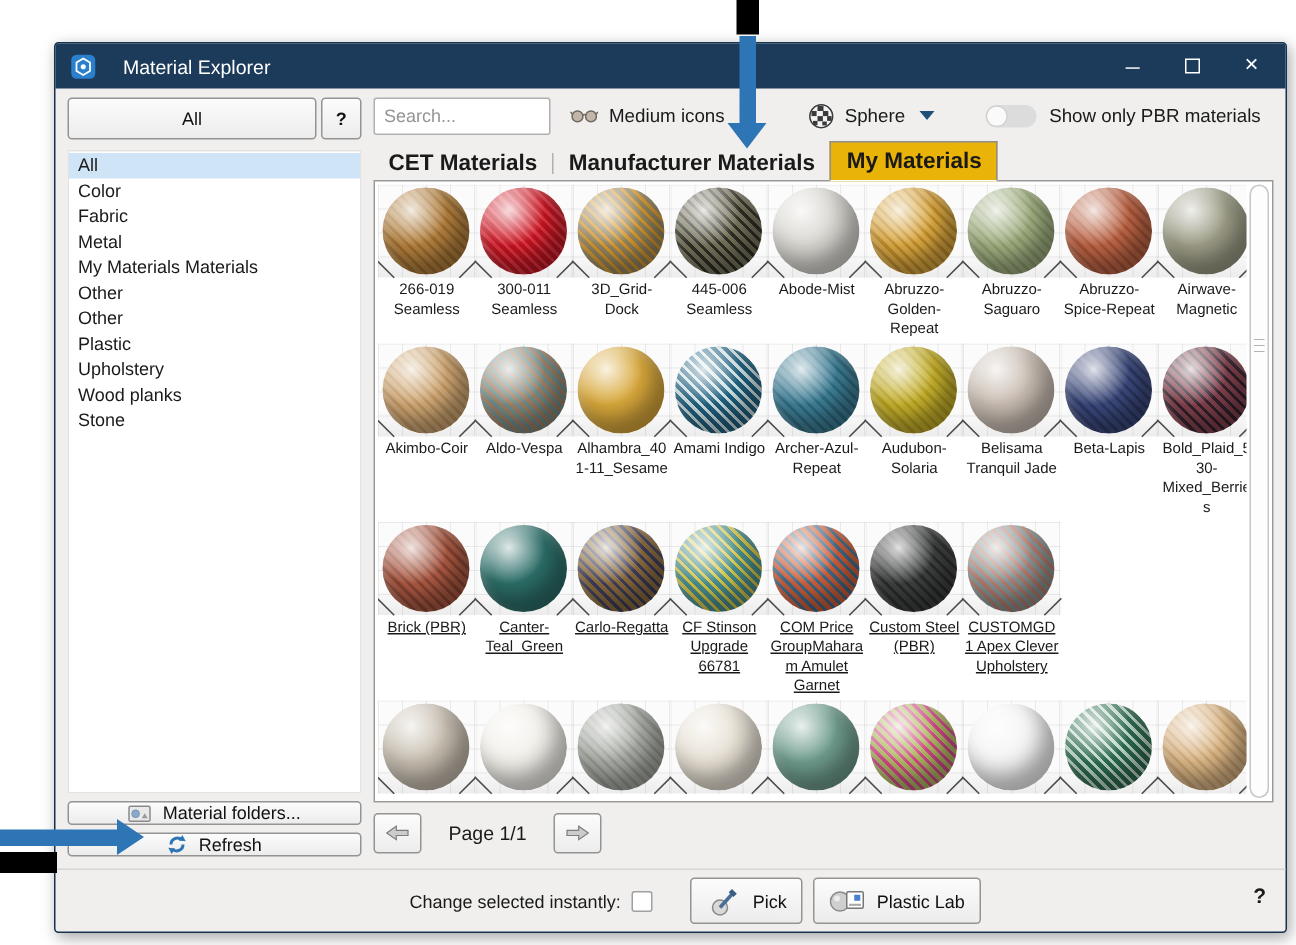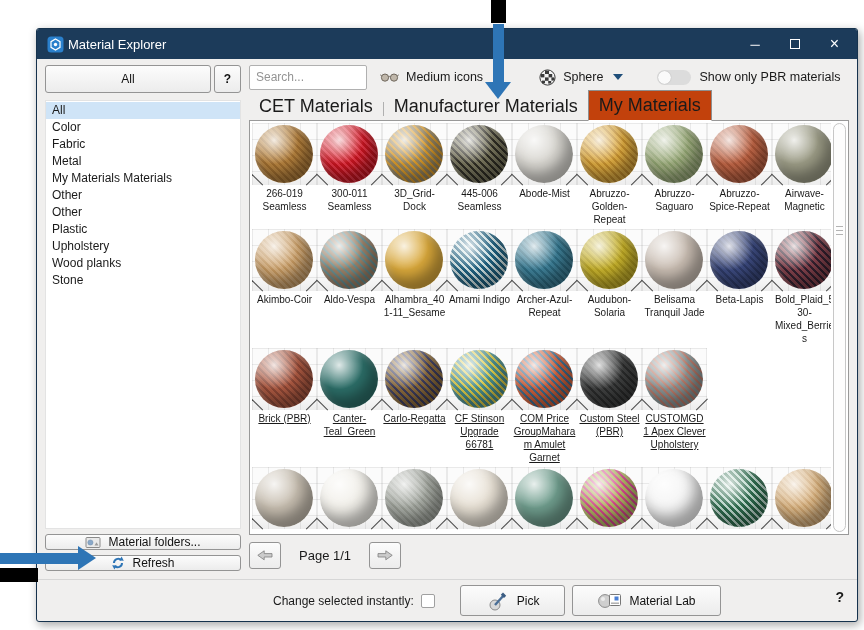--- a/index.html
+++ b/index.html
@@ -5,21 +5,21 @@
   * { margin:0; padding:0; box-sizing:border-box; }
   html,body { width:864px; height:630px; background:#ffffff; overflow:hidden; }
   body { font-family:"Liberation Sans", sans-serif; font-size:12px; color:#1a1a1a; }
   .page { position:relative; width:864px; height:630px; background:#fff; }
 
   
   .window { position:absolute; left:36px; top:28px; width:822px; height:594px;
             background:#f0efee; border:1px solid #16324d; border-radius:3px;
             box-shadow:2px 3px 10px rgba(0,0,0,.35); }
   .titlebar { position:absolute; left:0; top:0; right:0; height:30px; background:#1c3b5a;
-              display:flex; align-items:center; padding:0 10px; gap:4px; border-radius:2px 2px 0 0; }
+              display:flex; align-items:center; padding:0 10px; gap:18px; border-radius:2px 2px 0 0; }
   .titlebar .title { color:#fff; font-size:13px; }
   .win-ctrls { margin-left:auto; display:flex; align-items:center; gap:30px; padding-right:8px; }
   .win-ctrls span { color:#fff; font-size:13px; line-height:1; cursor:default; }
   .maxbox { width:10px; height:10px; border:1px solid #fff; display:inline-block; }
 
   
   .sidebar { position:absolute; left:8px; top:36px; width:196px; bottom:50px; display:flex; flex-direction:column; }
   .btn { display:flex; align-items:center; justify-content:center; gap:7px;
          background:linear-gradient(#fcfcfc,#ececec); border:1px solid #949494; border-radius:3px;
          font-size:12px; color:#111; cursor:default; }
@@ -39,22 +39,22 @@
   .search::placeholder { color:#949494; }
   .dd { display:flex; align-items:center; gap:7px; padding:2px 4px; cursor:default; }
   .dd-label { font-size:12.5px; }
   .caret { width:0; height:0; border-left:5px solid transparent; border-right:5px solid transparent;
            border-top:6px solid #1f4e79; margin-left:3px; }
   .toggle { width:34px; height:15px; border-radius:8px; background:#dcdcdc; position:relative; flex:0 0 34px; }
   .toggle .knob { position:absolute; left:1px; top:1px; width:13px; height:13px; border-radius:50%;
                   background:#fafafa; box-shadow:0 0 1px #9a9a9a; }
 
   .tabs { display:flex; align-items:flex-end; margin-top:6px; height:23px; flex:0 0 23px; position:relative; z-index:2; }
-  .tab { padding:3px 10px 3px; font-size:18px; white-space:nowrap; cursor:default; }
-  .tab.active { background:#c2410c; border:1px solid #8f8f8f; border-bottom:1px solid #fff;
+  .tab { padding:3px 10px 3px; font-size:15px; white-space:nowrap; cursor:default;font-weight:bold; }
+  .tab.active { background:#eab308; border:1px solid #8f8f8f; border-bottom:1px solid #fff;
                 margin-bottom:-1px; padding:4px 10px 4px; }
   .tabsep { width:1px; height:14px; background:#b0b0b0; margin:0 0 4px; }
 
   .matbox { flex:1; background:#fff; border:1px solid #999; position:relative; z-index:1; overflow:hidden; }
   .gridwrap { position:absolute; left:2px; top:2px; right:17px; bottom:2px; overflow:hidden; }
   .mrow { display:flex; }
   .mrow:nth-child(1){ min-height:104px; } .mrow:nth-child(2){ min-height:114px; }
   .mrow:nth-child(3){ min-height:116px;text-decoration:underline; } .mrow:nth-child(4){ min-height:76px; }
   .mcell { width:65px; flex:0 0 65px; }
   .tile { position:relative; height:62px; background-color:#fbfbfb;
@@ -77,21 +77,21 @@
           background:repeating-linear-gradient(to bottom,#b3b3b3 0 1px, transparent 1px 4px); }
 
   .pagenav { flex:0 0 32px; margin-top:4px; display:flex; align-items:center; gap:18px; }
   .navbtn { width:32px; height:27px; }
   .pagelabel { font-size:13px; }
 
   
   .footer { position:absolute; left:0; right:0; bottom:0; height:42px; border-top:1px solid #d6d6d6; }
   .footer-inner { position:absolute; left:236px; top:5px; display:flex; align-items:center; gap:7px; }
   .checkbox { width:14px; height:14px; background:#fff; border:1px solid #a0a0a0; border-radius:2px; display:inline-block; }
-  .foot-btn { height:31px; padding:0 25px; }
+  .foot-btn { height:31px; padding:0 10px; }
   .foot-help { position:absolute; right:13px; top:9px; font-weight:bold; font-size:14px; }
 
   
   .anno { position:absolute; z-index:60; pointer-events:none; }
   .bar-top { left:491px; top:0; width:15px; height:23px; background:#000; }
   .shaft-top { left:493px; top:24px; width:11px; height:58px; background:#2e75b6; }
   .head-top { left:485px; top:82px; width:0; height:0;
               border-left:13px solid transparent; border-right:13px solid transparent; border-top:17px solid #2e75b6; }
   .bar-left { left:0; top:568px; width:38px; height:14px; background:#000; }
   .shaft-left { left:0; top:553px; width:78px; height:11px; background:#2e75b6; }
@@ -513,21 +513,21 @@
           <span>Pick</span>
         </div>
         <div class="btn foot-btn">
           <svg width="24" height="17" viewBox="0 0 24 17">
             <circle cx="7" cy="9" r="6.4" fill="#cfcfcf" stroke="#8a8a8a"></circle>
             <circle cx="5" cy="7" r="2" fill="#ececec"></circle>
             <rect x="11.5" y="2.5" width="11" height="11" rx="1" fill="#fff" stroke="#777"></rect>
             <rect x="16.5" y="4.5" width="4" height="4" fill="#4a7fd4"></rect>
             <rect x="13" y="10.5" width="8" height="1.4" fill="#aaa"></rect>
           </svg>
-          <span>Material Lab</span>
+          <span>Plastic Lab</span>
         </div>
       </div>
       <span class="foot-help">?</span>
     </div>
   </div>
 
   <div class="anno bar-top"></div>
   <div class="anno shaft-top"></div>
   <div class="anno head-top"></div>
   <div class="anno bar-left"></div>

